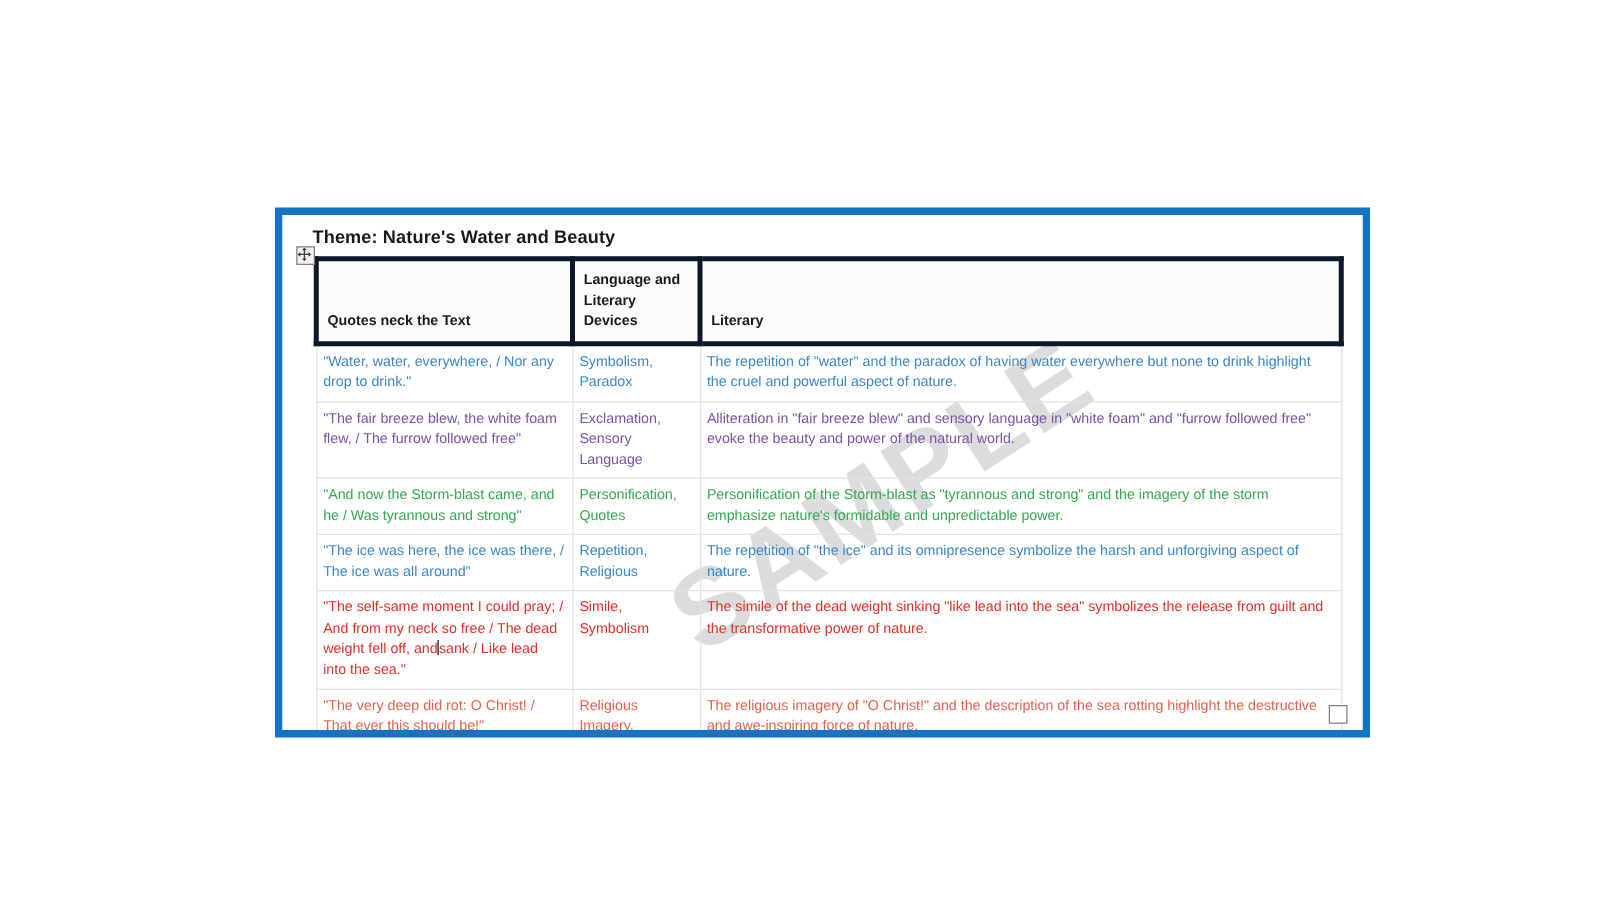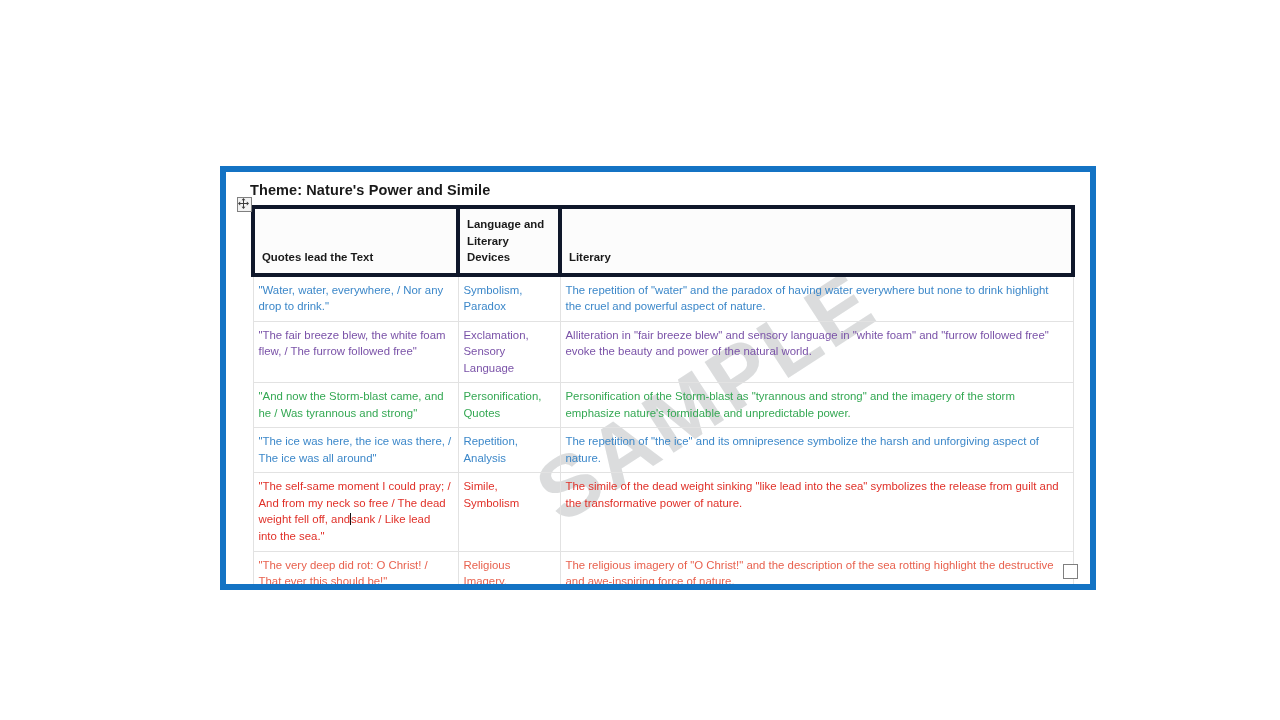--- a/index.html
+++ b/index.html
@@ -160,21 +160,21 @@
 </head>
 <body>
 
 <div id="canvas">
 
   <div id="doc-frame">
     <div id="doc-inner">
 
       <div id="watermark">SAMPLE</div>
 
-      <div id="doc-title">Theme: Nature's Power and Simile</div>
+      <div id="doc-title">Theme: Nature's Water and Beauty</div>
 
       <div id="table-handle">
         <svg width="11" height="11" viewBox="0 0 11 11" aria-hidden="true">
           <g fill="#3c3c3c">
             <rect x="5" y="1" width="1" height="9"></rect>
             <rect x="1" y="5" width="9" height="1"></rect>
             <polygon points="5.5,0 3.6,2.2 7.4,2.2"></polygon>
             <polygon points="5.5,11 3.6,8.8 7.4,8.8"></polygon>
             <polygon points="0,5.5 2.2,3.6 2.2,7.4"></polygon>
             <polygon points="11,5.5 8.8,3.6 8.8,7.4"></polygon>
@@ -184,21 +184,21 @@
 
       <div id="table-wrap">
         <table class="qtable">
           <colgroup>
             <col class="c1">
               <col class="c2">
               <col class="c3">
           </colgroup>
           <thead>
             <tr>
-              <th>Quotes lead the Text</th>
+              <th>Quotes neck the Text</th>
               <th>Language and Literary Devices</th>
               <th>Literary</th>
             </tr>
           </thead>
           <tbody>
 
             <tr>
               <td style="color:#3b87c9">"Water, water, everywhere, / Nor any drop to drink."</td>
               <td style="color:#3b87c9">Symbolism, Paradox</td>
               <td style="color:#3b87c9">The repetition of "water" and the paradox of having water everywhere but none to drink highlight the cruel and powerful aspect of nature.</td>
@@ -211,21 +211,21 @@
             </tr>
 
             <tr>
               <td style="color:#34a853">"And now the Storm-blast came, and he / Was tyrannous and strong"</td>
               <td style="color:#34a853">Personification, Quotes</td>
               <td style="color:#34a853">Personification of the Storm-blast as "tyrannous and strong" and the imagery of the storm emphasize nature's formidable and unpredictable power.</td>
             </tr>
 
             <tr>
               <td style="color:#3b87c9">"The ice was here, the ice was there, / The ice was all around"</td>
-              <td style="color:#3b87c9">Repetition, Analysis</td>
+              <td style="color:#3b87c9">Repetition, Religious</td>
               <td style="color:#3b87c9">The repetition of "the ice" and its omnipresence symbolize the harsh and unforgiving aspect of nature.</td>
             </tr>
 
             <tr class="r-tall">
               <td style="color:#e03028">
                 <span>"The self-same moment I could pray; / And from my neck so free / The dead weight fell off, and</span><span class="caret"></span><span>sank / Like lead into the sea."</span>
               </td>
               <td class="bottom-align" style="color:#e03028">Simile, Symbolism</td>
               <td class="bottom-align" style="color:#e03028">The simile of the dead weight sinking "like lead into the sea" symbolizes the release from guilt and the transformative power of nature.</td>
             </tr>

